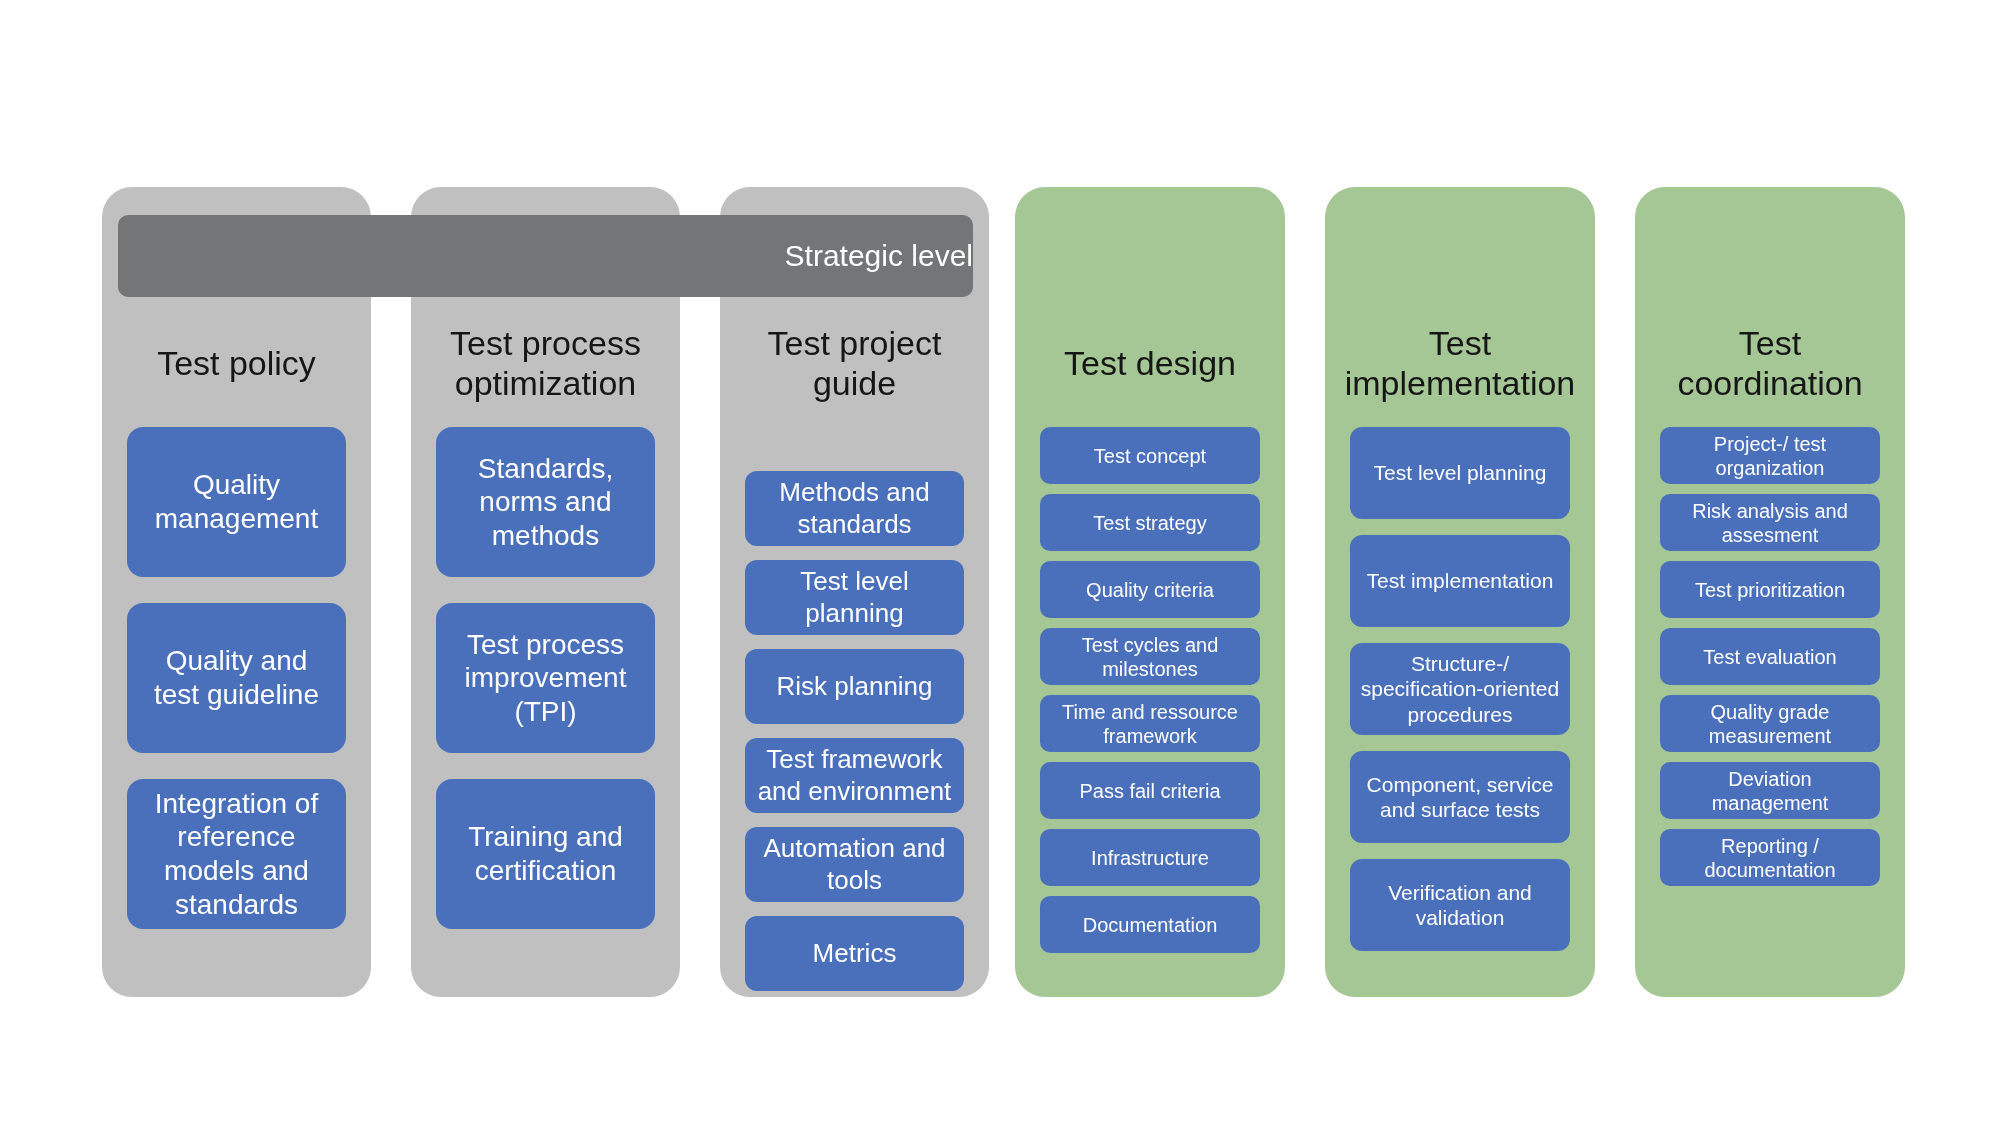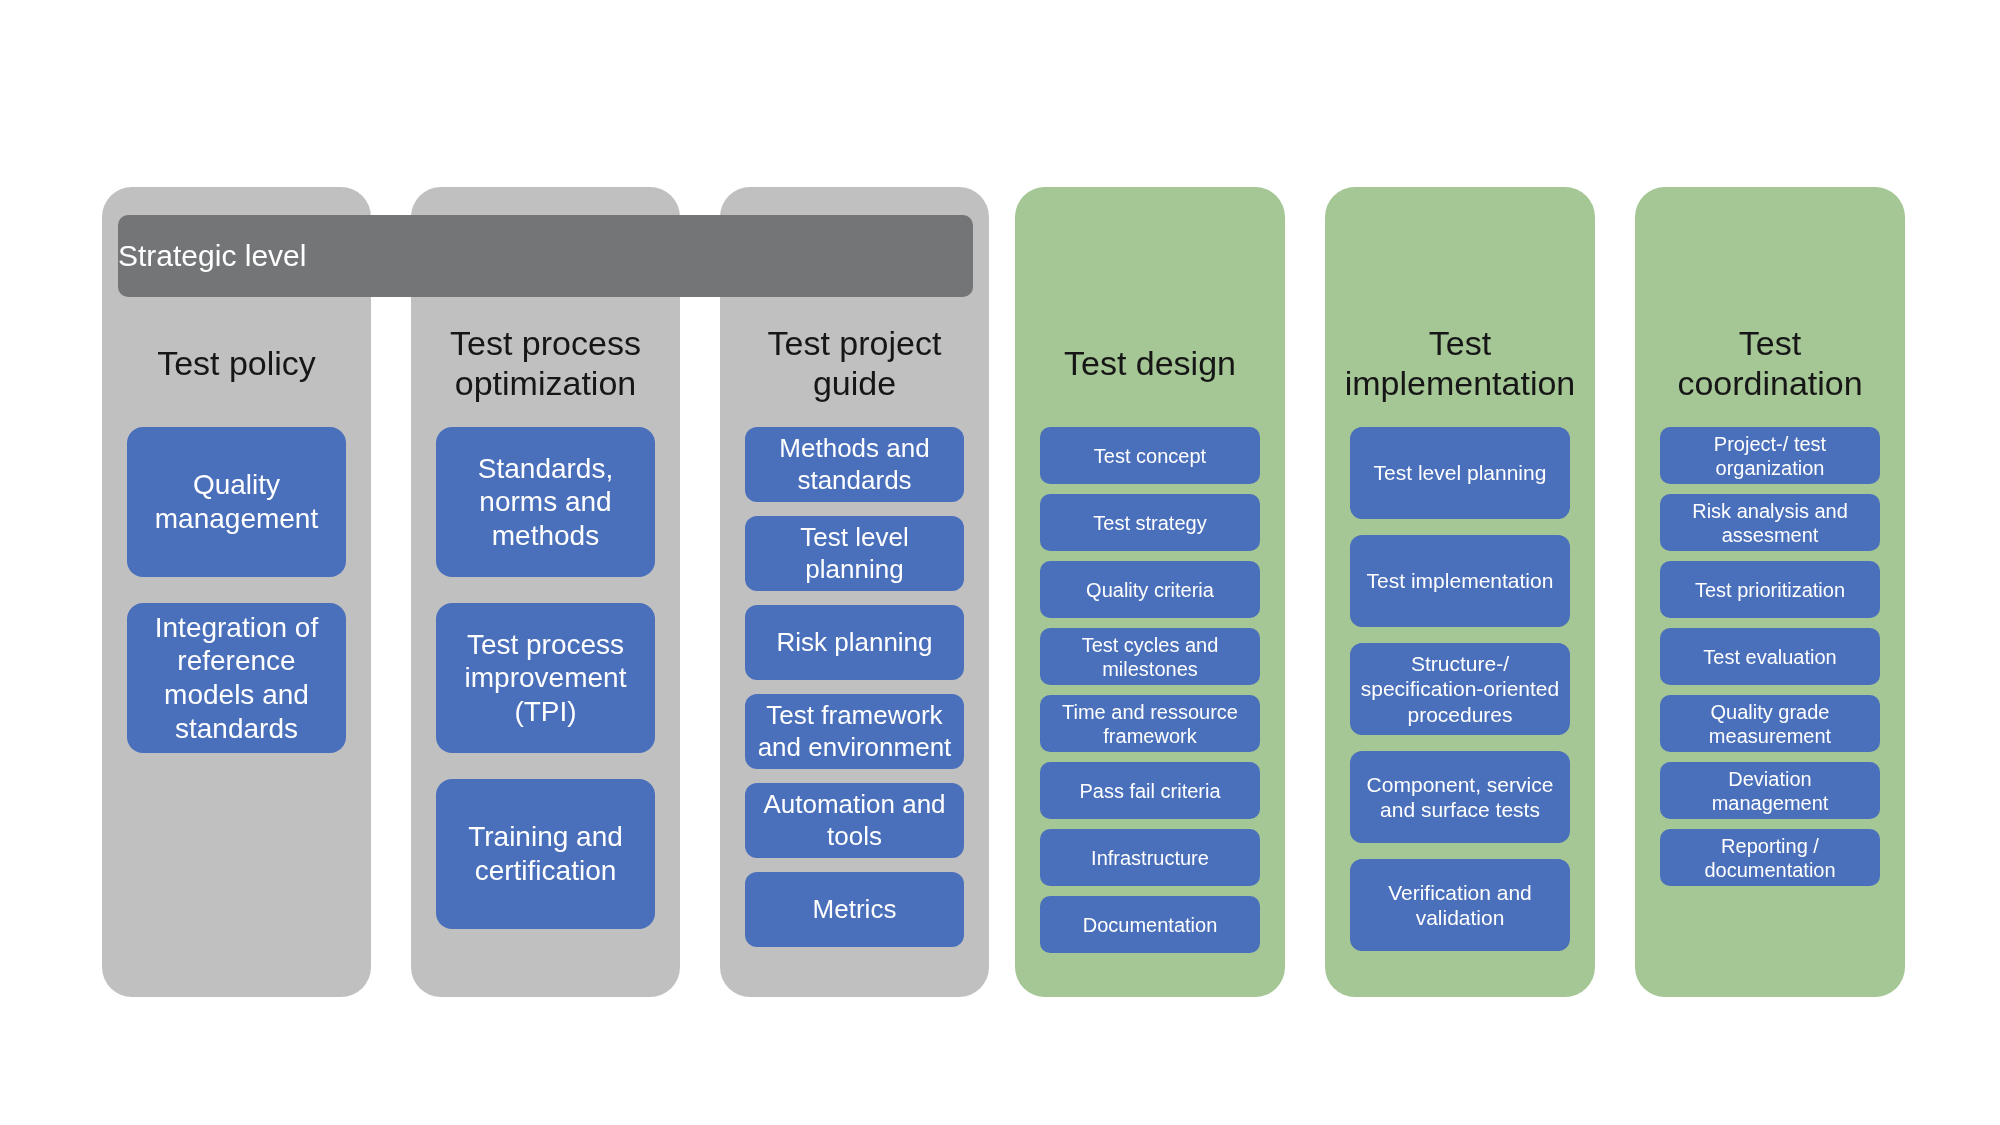--- a/index.html
+++ b/index.html
@@ -16,21 +16,21 @@
     width:2000px;height:1125px;
     background:#ffffff;
     font-family:"Liberation Sans",sans-serif;
     position:relative;overflow:hidden;
   }
   .group{position:absolute;top:187px;height:810px;display:flex;gap:24px;}
   .group.strategic{left:102px;width:887px;}
   .group.operational{left:1015px;width:890px;}
   .level-bar{
     position:absolute;left:16px;right:16px;top:28px;height:82px;
-    border-radius:10px;display:flex;align-items:center;justify-content:flex-start;
+    border-radius:10px;display:flex;align-items:center;justify-content:flex-end;
     color:#fff;font-size:30px;z-index:2;
   }
   .strategic .level-bar{background:var(--bar-gray);}
   .operational .level-bar{background:var(--bar-green);}
   .columns{display:flex;gap:40px;width:100%;}
   .column{flex:1;border-radius:30px;display:flex;flex-direction:column;min-width:0;}
   .strategic .column{background:var(--col-gray);}
   .operational .column{background:var(--col-green);}
   .col-title{
     margin-top:112px;height:128px;flex:0 0 auto;
@@ -41,37 +41,38 @@
   .items{display:flex;flex-direction:column;align-items:stretch;padding:0 25px;}
   .item{
     background:var(--box-blue);color:#ffffff;
     display:flex;align-items:center;justify-content:center;
     text-align:center;line-height:1.2;
   }
   .rows-3{gap:26px;}
   .rows-3 .item{min-height:150px;border-radius:16px;font-size:28px;padding:0 14px;}
   .rows-5{gap:16px;}
   .rows-5 .item{min-height:92px;border-radius:12px;font-size:21px;padding:0 4px;}
-  .rows-6{gap:14px;}
+  .rows-6{gap:14px;margin-top:44px;}
   .rows-6 .item{min-height:75px;border-radius:12px;font-size:26px;padding:0 8px;}
   .rows-8{gap:10px;}
   .rows-8 .item{min-height:57px;border-radius:10px;font-size:20px;padding:0 12px;}
 </style>
 </head>
 <body>
 
 <section class="group strategic">
   <div class="level-bar">
     <span>Strategic level</span>
   </div>
   <div class="columns">
       <div class="column">
         <div class="col-title">Test policy</div>
         <div class="items rows-3">
           <div class="item">Quality management</div>
+          <div class="item">Quality and test guideline</div>
           <div class="item">Integration of reference models and standards</div>
         </div>
       </div>
       <div class="column">
         <div class="col-title">Test process optimization</div>
         <div class="items rows-3">
           <div class="item">Standards, norms and methods</div>
           <div class="item">Test process improvement (TPI)</div>
           <div class="item">Training and certification</div>
         </div>

